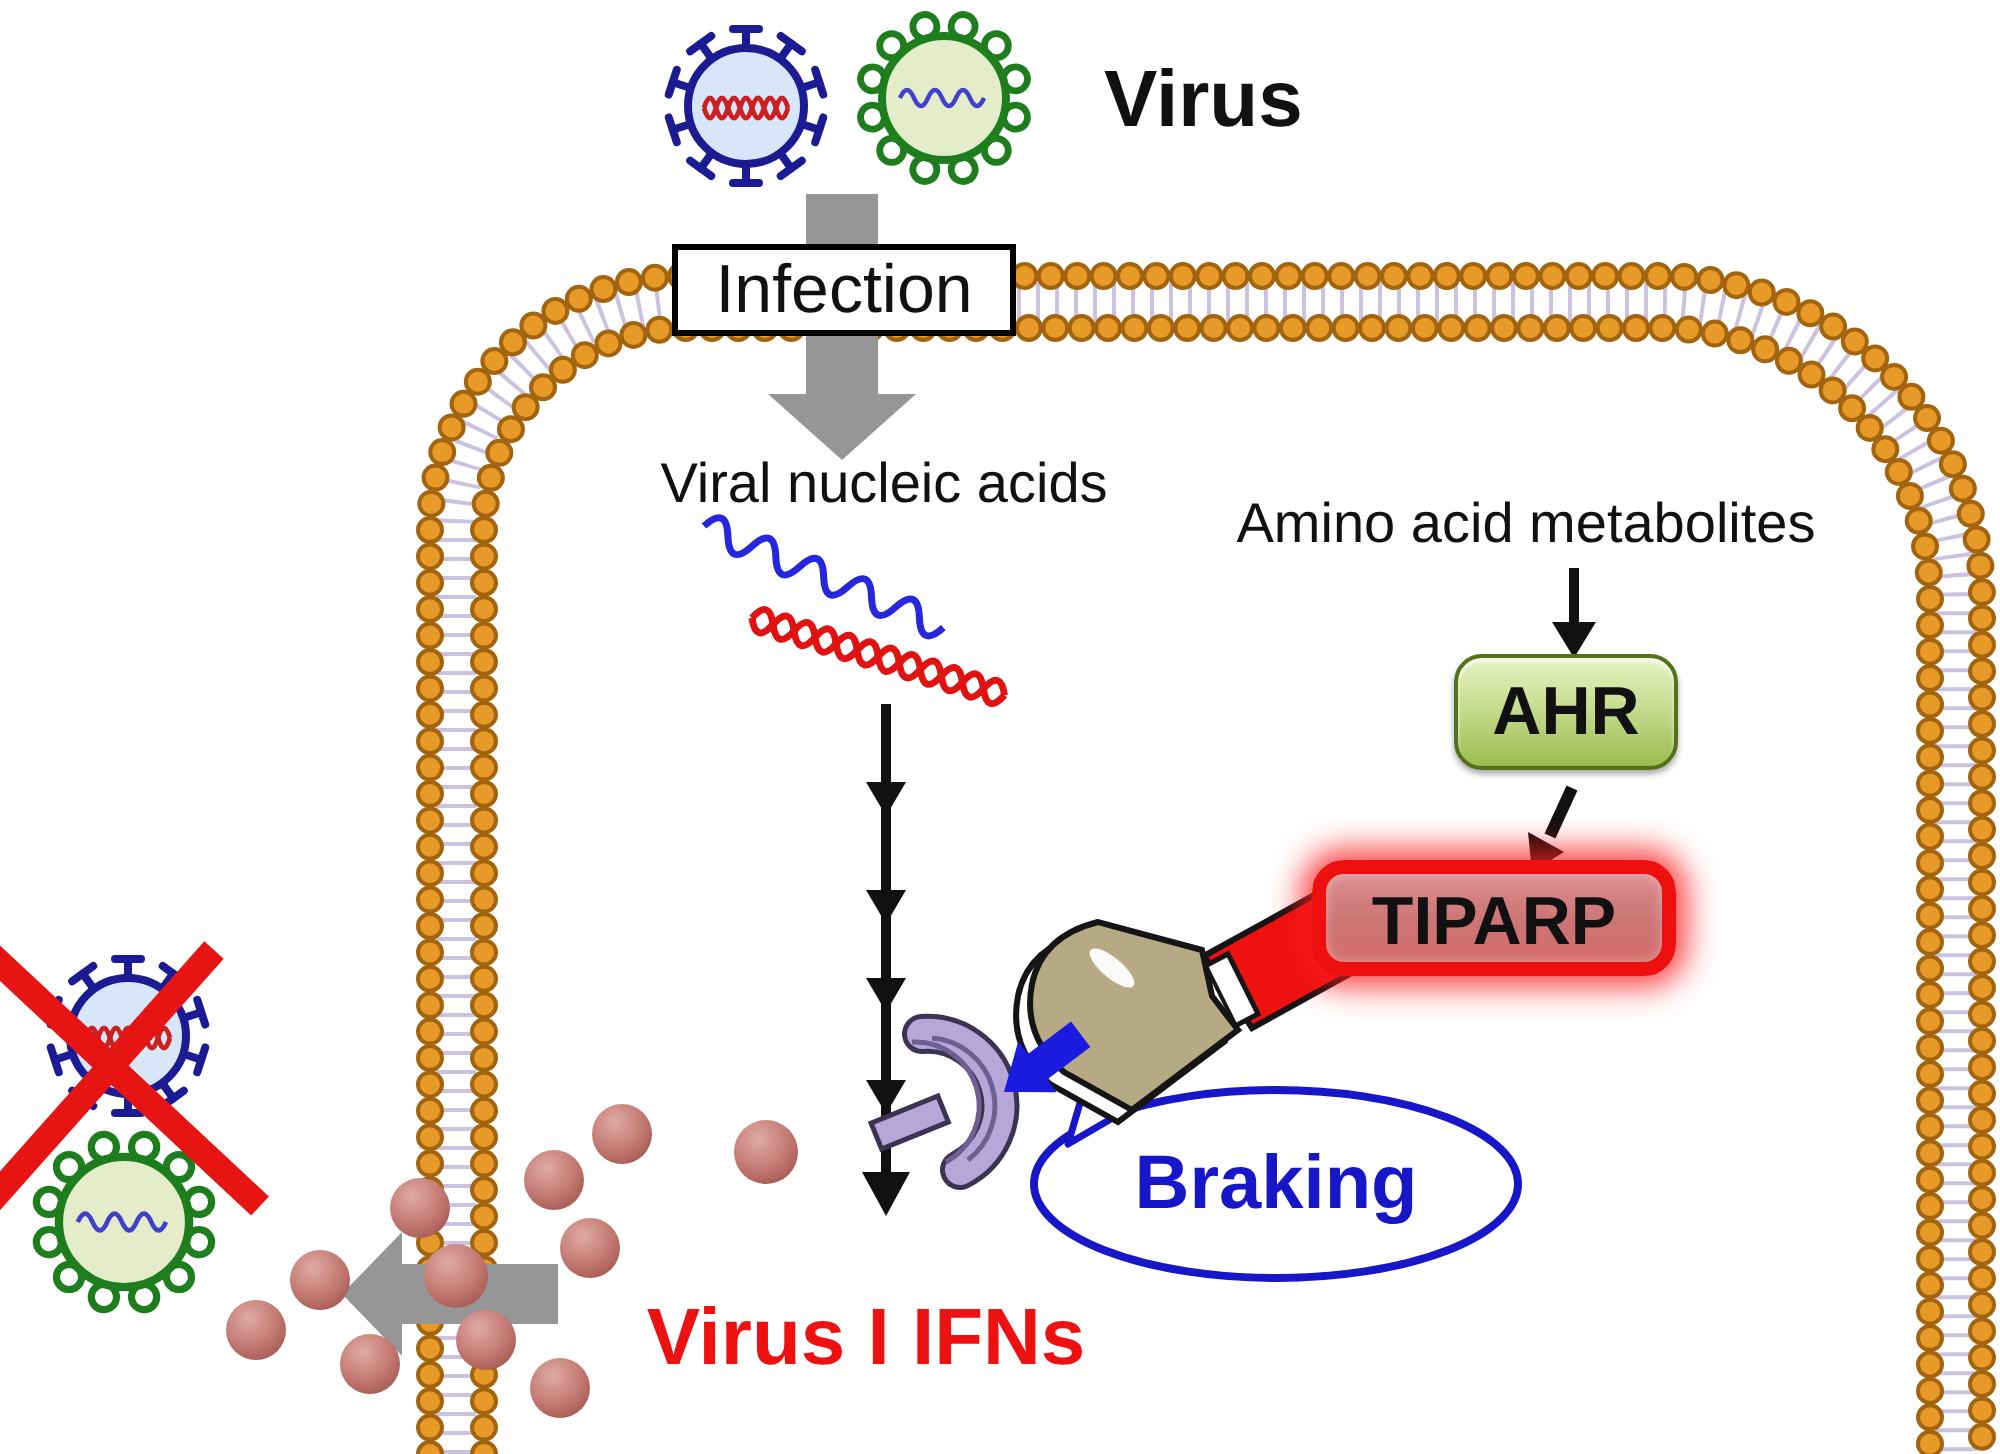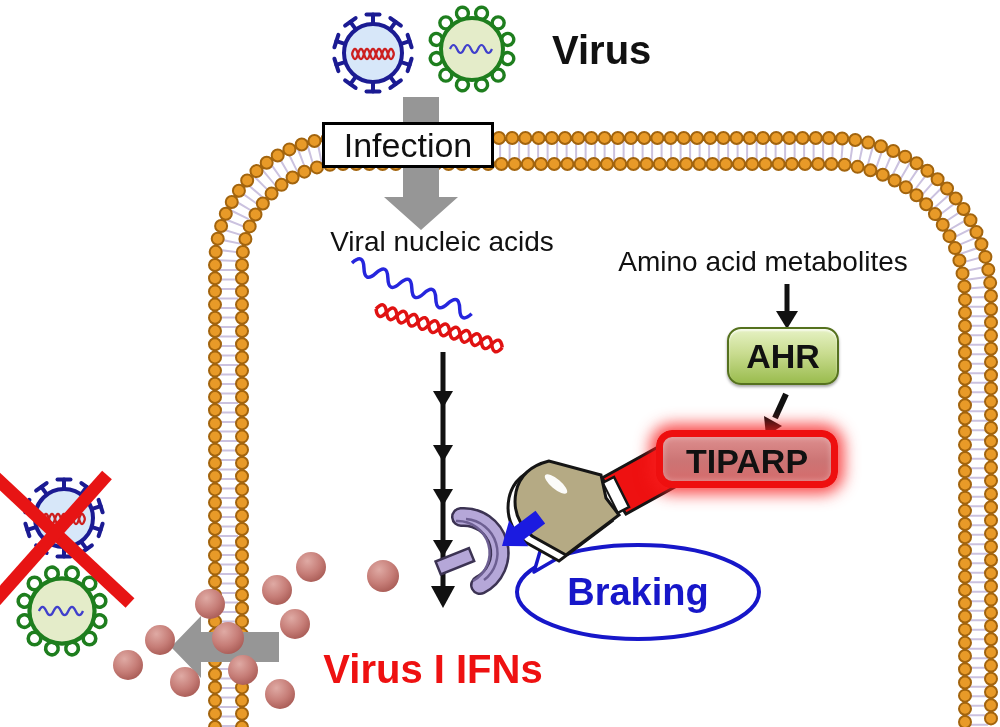--- a/index.html
+++ b/index.html
@@ -8,21 +8,21 @@
     font-family:"Liberation Sans","DejaVu Sans",sans-serif;
     padding-left:16px;
   }
   .stage svg{position:absolute;left:0;top:0;}
   .lbl{position:absolute;color:#111;white-space:nowrap;}
   .lbl.centered{transform:translateX(-50%);}
   .virus-title{left:552px;top:28px;font-size:40px;font-weight:bold;}
   .vna-label{left:442px;top:226px;font-size:28px;}
   .aam-label{left:763px;top:246px;font-size:28px;}
   .infection-box{
-    position:absolute;left:322px;top:122px;width:166px;height:40px;
+    position:absolute;left:336px;top:122px;width:166px;height:40px;
     background:#fff;border:3px solid #000;
     display:flex;align-items:center;justify-content:center;
     font-size:34px;color:#111;
   }
   .ahr-box{
     position:absolute;left:727px;top:327px;width:108px;height:54px;border-radius:14px;
     background:linear-gradient(180deg,#e6f2c4 0%,#c9dc90 45%,#9abc4e 100%);
     border:2px solid #55711e;
     box-shadow:0 2px 3px rgba(0,0,0,.35), inset 0 2px 2px rgba(255,255,255,.7);
     display:flex;align-items:center;justify-content:center;

